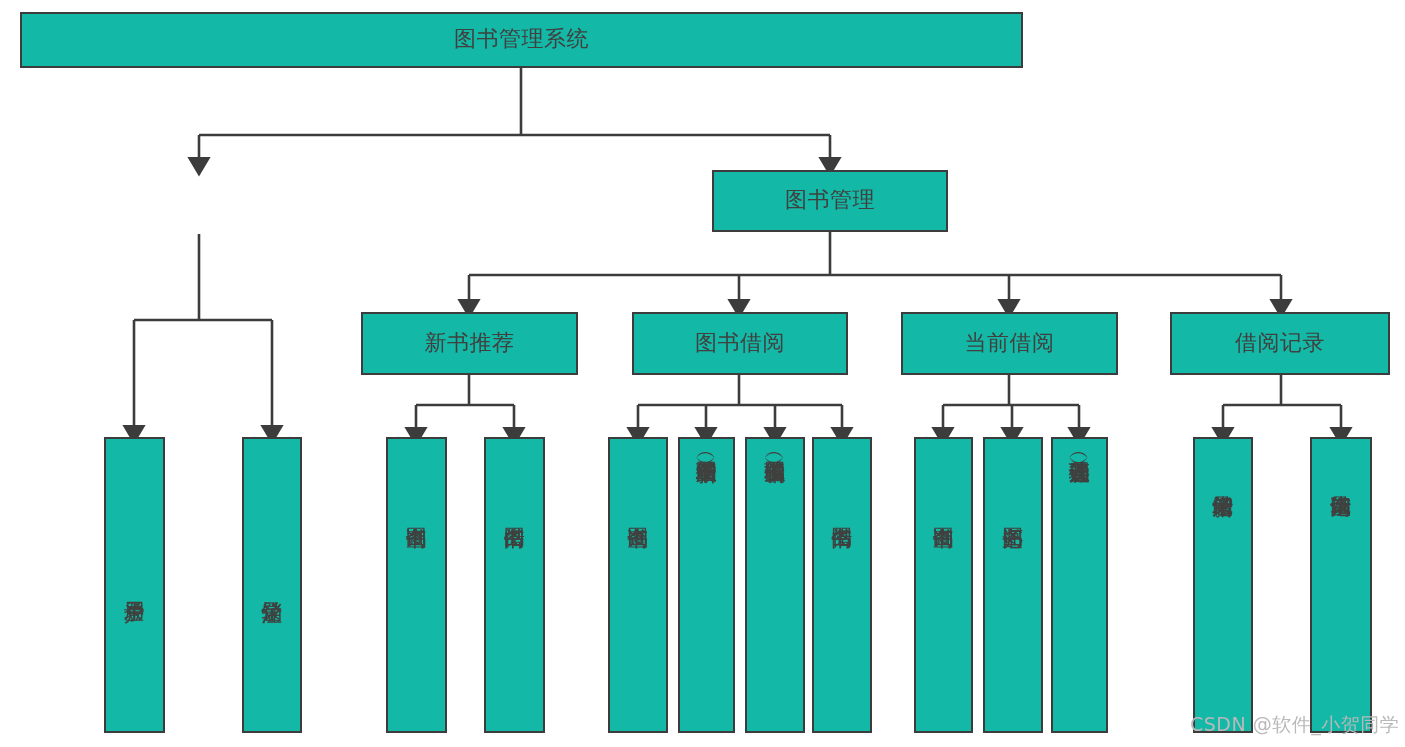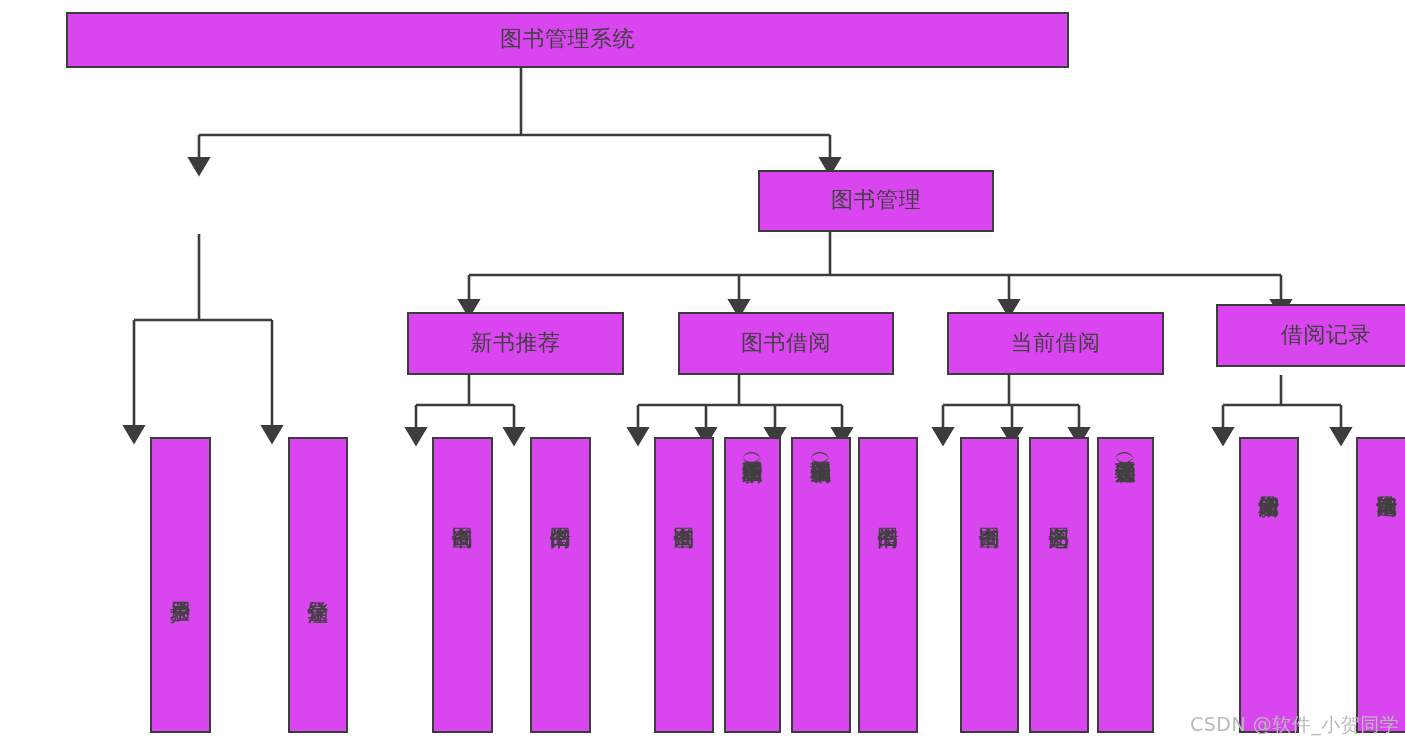--- a/index.html
+++ b/index.html
@@ -23,26 +23,25 @@
     position: absolute;
     left: 0;
     top: 0;
     width: 1405px;
     height: 747px;
     pointer-events: none;
   }
   .node {
     position: absolute;
     box-sizing: border-box;
-    background: #d946ef;
+    background: #14b8a6;
     border: 2.5px solid #3c3c3c;
     display: flex;
     align-items: center;
     justify-content: center;
-    margin-left: 46px;
   }
   .node.root   { border-width: 2.5px; }
   .node .label {
     font-size: 22px;
     line-height: 1.15;
     color: #40403f;
     letter-spacing: 0.5px;
     white-space: nowrap;
     text-rendering: geometricPrecision;
   }
@@ -143,21 +142,21 @@
   </div>
 
   <div class="node" style="left:901px; top:312px; width:217px; height:63px;">
     <span class="label">当前借阅</span>
   </div>
 
   <div class="node" style="left:632px; top:312px; width:216px; height:63px;">
     <span class="label">图书借阅</span>
   </div>
 
-  <div class="node" style="left:1170px; top:304px; width:220px; height:63px;text-align:center;">
+  <div class="node" style="left:1170px; top:312px; width:220px; height:63px;text-align:center;">
     <span class="label">借阅记录</span>
   </div>
 
   <div class="node leaf center" style="left:104px; top:437px; width:61px; height:296px; align-items:center; padding-top:0;">
     <span class="label">用户登录</span>
   </div>
 
   <div class="node leaf center" style="left:242px; top:437px; width:60px; height:296px; align-items:center; padding-top:0;">
     <span class="label">注销登录</span>
   </div>

